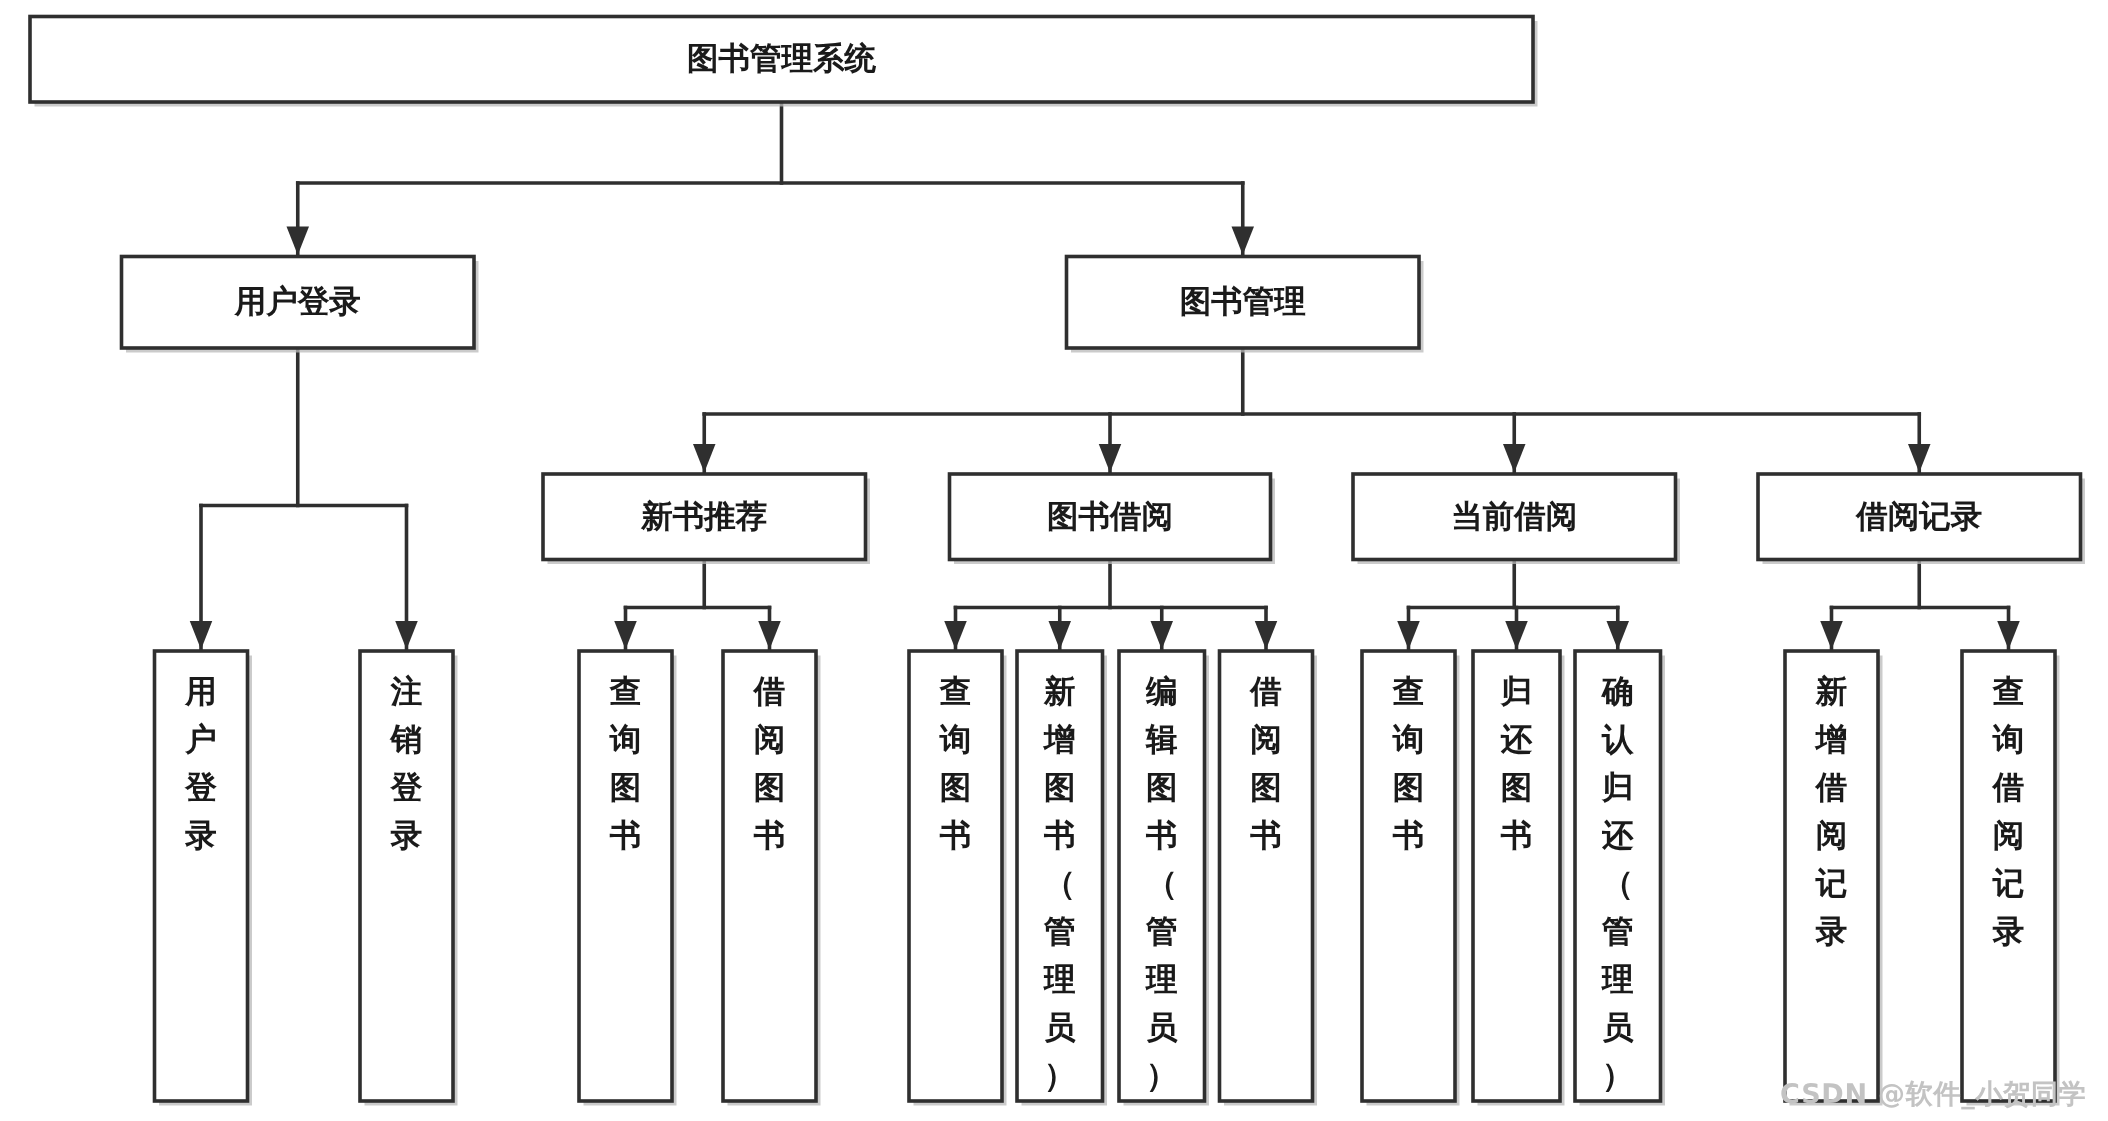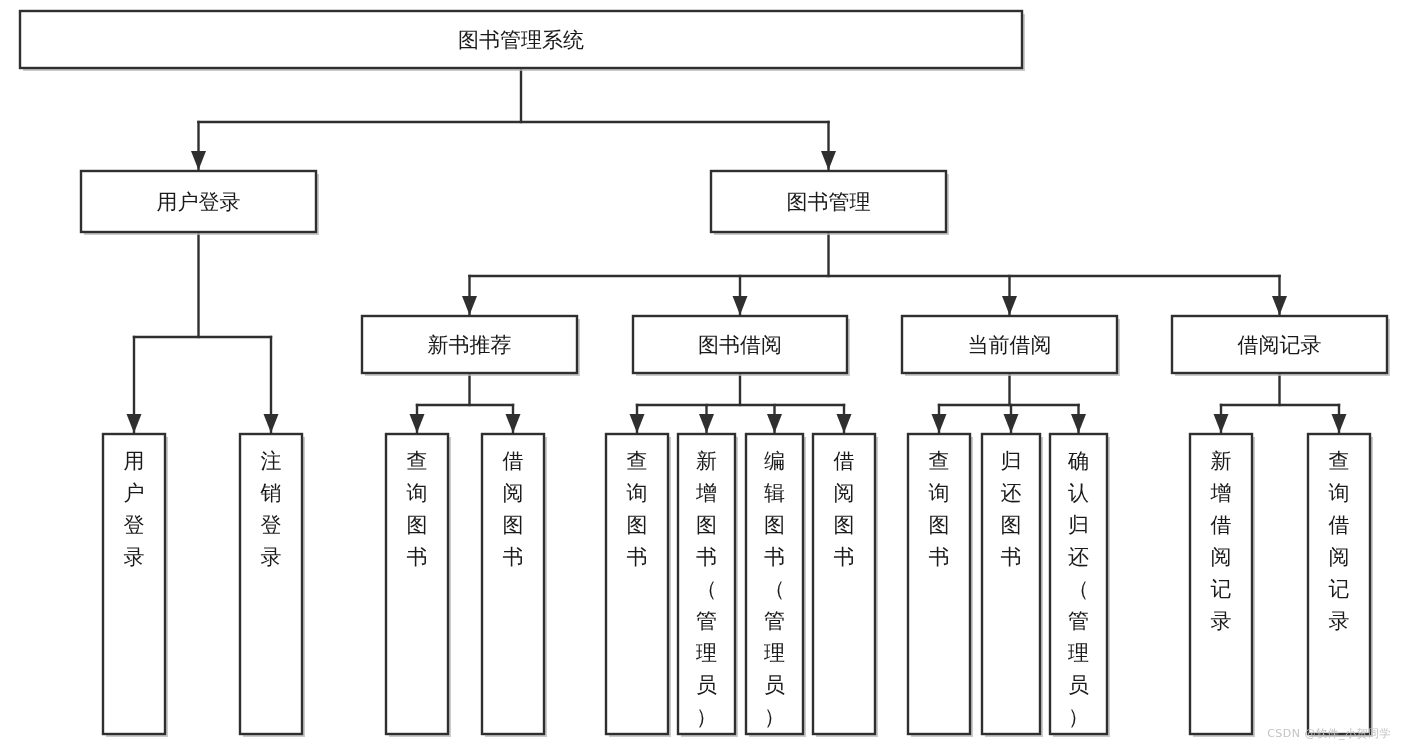--- a/index.html
+++ b/index.html
@@ -11,20 +11,21 @@
     width: 1405px;
     height: 747px;
     font-family: "DejaVu Sans", "Liberation Sans", sans-serif;
     overflow: hidden;
     position: relative;
   }
   #diagram-root {
     position: relative;
     width: 1405px;
     height: 747px;
+    font-weight: bold;
   }
   svg.flow {
     position: absolute;
     top: 0;
     left: 0;
     width: 1405px;
     height: 747px;
   }
   .node-box {
     fill: #ffffff;
@@ -55,21 +56,21 @@
     font-family: "DejaVu Sans", "Liberation Sans", sans-serif;
     fill: #1a1a1a;
     font-size: 21px;
     text-anchor: middle;
   }
   .watermark {
     position: absolute;
     right: 14px;
     bottom: 6px;
     font-family: "DejaVu Sans", "Liberation Sans", sans-serif;
-    font-size: 11px;
+    font-size: 18px;
     color: #c3c3c3;
     letter-spacing: 0.5px;
     white-space: nowrap;
     user-select: none;
     text-align: center;
   }
 </style>
 </head>
 <body>
 

